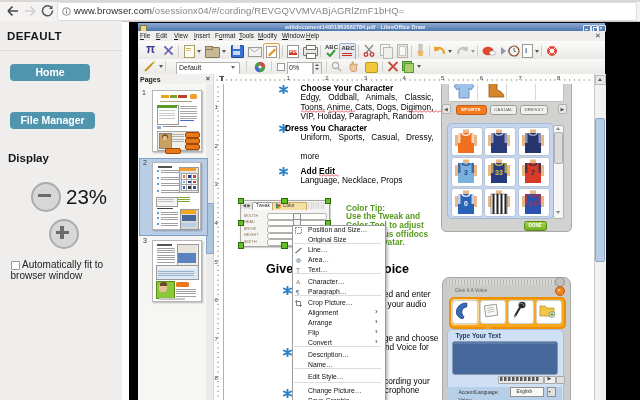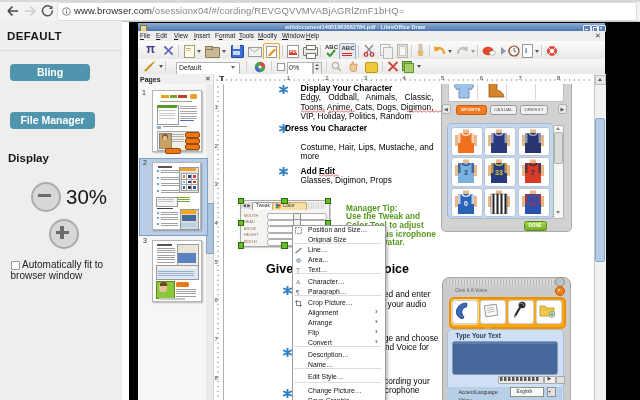--- a/index.html
+++ b/index.html
@@ -66,26 +66,26 @@
 <svg class="abs" style="left:62px;top:6.5px" width="9" height="9" viewBox="0 0 9 9">
   <circle cx="4.5" cy="4.5" r="3.8" stroke="#7d7d7d" stroke-width="0.9" fill="none"></circle>
   <rect x="4" y="3.6" width="1" height="3" fill="#7d7d7d"></rect>
     <rect x="4" y="1.9" width="1" height="1" fill="#7d7d7d"></rect>
 </svg>
 <div class="abs" id="urltext"><b style="font-weight:normal;color:#2d2d2d">www.browser.com</b><span class="gray">/osessionx04/#/cording/REVGQVVMVABjAGRlZmF1bHQ=</span></div>
 
 <div class="abs" id="sidebar"></div>
 <div class="abs" style="left:7px;top:30px;font-size:11.5px;font-weight:bold;color:#161616;letter-spacing:0.4px">DEFAULT</div>
 <div class="abs" id="sbline"></div>
-<div class="abs tealbtn" style="left:10px;top:64px;width:80px;height:17px;">Bling</div>
+<div class="abs tealbtn" style="left:10px;top:64px;width:80px;height:17px;">Home</div>
 <div class="abs tealbtn" style="left:10px;top:112px;width:85px;height:17px;">File Manager</div>
 <div class="abs" style="left:8px;top:152px;font-size:11.5px;font-weight:bold;color:#161616">Display</div>
 <div class="abs circle" style="left:31px;top:182px;width:26px;height:26px;"></div>
 <div class="cbar" style="left:37.5px;top:193.5px;width:13px;height:3.5px;"></div>
-<div class="abs" style="left:66px;top:185px;font-size:20.5px;color:#141414">30%</div>
+<div class="abs" style="left:66px;top:185px;font-size:20.5px;color:#141414">23%</div>
 <div class="abs circle" style="left:49px;top:219px;width:26px;height:26px;"></div>
 <div class="cbar" style="left:55.5px;top:230.5px;width:13px;height:3.5px;"></div>
 <div class="cbar" style="left:60.2px;top:225.7px;width:3.5px;height:13px;"></div>
 <div class="abs" style="left:10.5px;top:260.5px;width:7px;height:7px;background:#fff;border:1px solid #9a9a9a;border-radius:1px;"></div>
 <div class="abs" style="left:22px;top:258.5px;font-size:10px;color:#222;">Automatically fit to</div>
 <div class="abs" style="left:10.5px;top:269.5px;font-size:10px;color:#222;">browser window</div>
 
 <div class="abs" id="blackbg"></div>
 <div class="abs" id="appwin">
 
@@ -454,33 +454,33 @@
       </svg>
       <svg class="abs" style="left:144.5px;top:263px" width="9" height="9" viewBox="0 0 10 10">
         <path d="M5 0.5 L5 9.5 M1.1 2.75 L8.9 7.25 M8.9 2.75 L1.1 7.25" stroke="#2a7ec2" stroke-width="2.1" stroke-linecap="round"></path>
       </svg>
       <svg class="abs" style="left:144.5px;top:325px" width="9" height="9" viewBox="0 0 10 10">
         <path d="M5 0.5 L5 9.5 M1.1 2.75 L8.9 7.25 M8.9 2.75 L1.1 7.25" stroke="#2a7ec2" stroke-width="2.1" stroke-linecap="round"></path>
       </svg>
       <svg class="abs" style="left:144.5px;top:366px" width="9" height="9" viewBox="0 0 10 10">
         <path d="M5 0.5 L5 9.5 M1.1 2.75 L8.9 7.25 M8.9 2.75 L1.1 7.25" stroke="#2a7ec2" stroke-width="2.1" stroke-linecap="round"></path>
       </svg>
-      <div class="abs dochead" style="left:162.5px;top:61px;">Display Your Character</div>
+      <div class="abs dochead" style="left:162.5px;top:61px;">Choose Your Character</div>
       <div class="abs jl" style="left:162.5px;top:70.3px;">Edgy, Oddball, Animals, Classic,</div>
       <div class="abs jl" style="left:162.5px;top:79.6px;"><span class="sq">Toons</span>, <span class="sq">Anime</span>, Cats, Dogs, <span class="sq">Digimon</span>,</div>
-      <div class="abs nl" style="left:162.5px;top:88.9px;">VIP, Holiday, Politics, Random</div>
+      <div class="abs nl" style="left:162.5px;top:88.9px;">VIP, Holiday, Paragraph, Random</div>
       <div class="abs dochead" style="left:147px;top:101px;">Dress You Character</div>
-      <div class="abs jl" style="left:162.5px;top:119.6px;">Costume, Hair, Lips, Mustache, and</div>
+      <div class="abs jl" style="left:162.5px;top:110.3px;">Uniform, Sports, Casual, Dressy,</div>
       <div class="abs nl" style="left:162.5px;top:128.9px;">more</div>
       <div class="abs dochead" style="left:162.5px;top:143.5px;">Add <span class="sq">Edit</span></div>
-      <div class="abs nl" style="left:162.5px;top:152.8px;">Glasses, Digimon, Props</div>
-      <div class="abs green" style="left:208px;top:180.5px;">Manager Tip:</div>
+      <div class="abs nl" style="left:162.5px;top:152.8px;">Language, Necklace, Props</div>
+      <div class="abs green" style="left:208px;top:180.5px;">Color Tip:</div>
       <div class="abs green" style="left:208px;top:189.2px;">Use the Tweak and</div>
       <div class="abs green" style="left:208px;top:197.9px;">Color Tool to adjust</div>
-      <div class="abs green" style="left:245.8px;top:206.6px;">us icrophone</div>
+      <div class="abs green" style="left:245.8px;top:206.6px;">us offidocs</div>
       <div class="abs green" style="left:245px;top:215.3px;">vatar.</div>
       <div class="abs" style="left:128px;top:239px;font-size:12.5px;font-weight:bold;color:#000">Give</div>
       <div class="abs" style="left:246px;top:239px;font-size:12.5px;font-weight:bold;color:#000">oice</div>
       <div class="abs frag" style="left:246px;top:267.3px;">ed and enter</div>
       <div class="abs frag" style="left:249.5px;top:276.6px;">your audio</div>
       <div class="abs frag" style="left:246px;top:310.5px;">ge and choose</div>
       <div class="abs frag" style="left:247px;top:319.8px;">nd Voice for</div>
       <div class="abs frag" style="left:246px;top:353.5px;">cording your</div>
       <div class="abs frag" style="left:245px;top:362.8px;">icrophone</div>
       <div class="abs" style="left:101.5px;top:176.5px;width:88px;height:45px;background:#f4f4f2;border:1px solid #a8a8a6;border-radius:3px;box-shadow:0.5px 0.5px 1px rgba(0,0,0,0.2)"></div>

